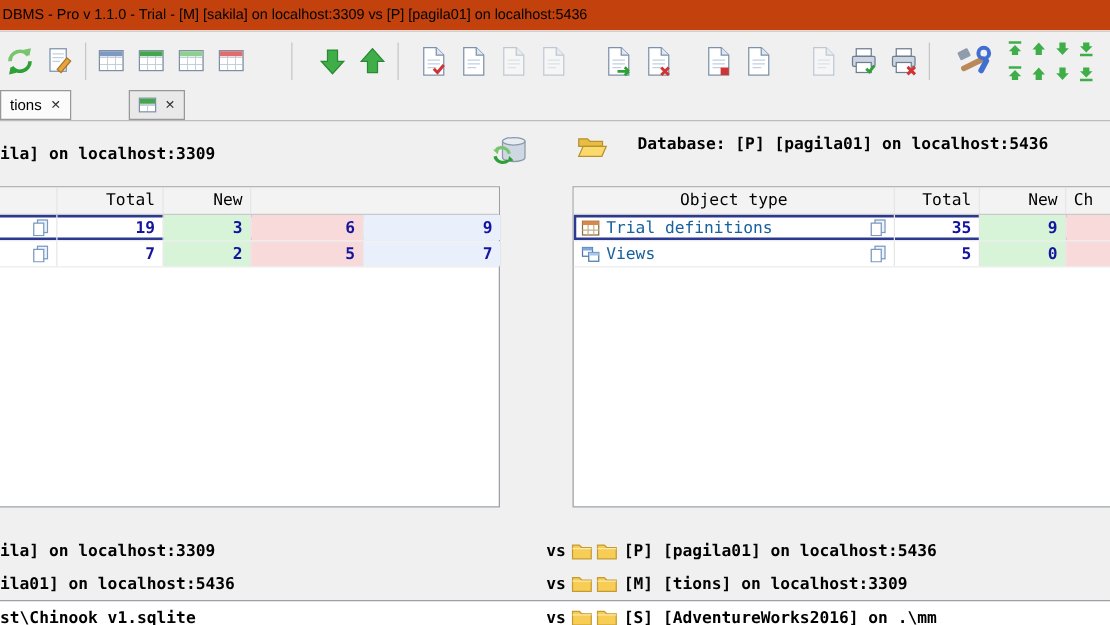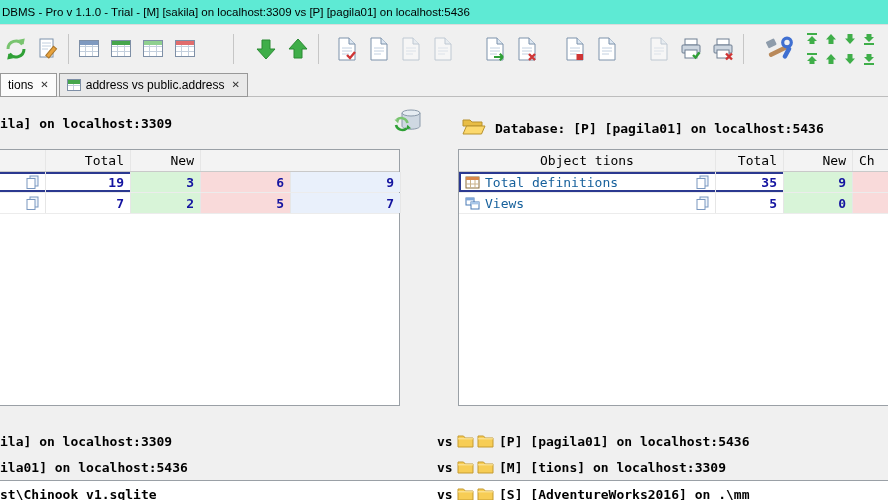--- a/index.html
+++ b/index.html
@@ -3,21 +3,21 @@
 <meta charset="utf-8">
 <style>
   * { box-sizing:border-box; margin:0; padding:0; }
   html,body { width:888px; height:500px; overflow:hidden; }
   body { position:relative; background:#f0f0f0; color:#000;
          font-family:"DejaVu Sans Mono",monospace; font-size:13px; }
   button { background:none; border:0; padding:0; font:inherit; cursor:pointer; }
   i { display:block; }
 
   
-  .titlebar { position:absolute; top:0; left:0; width:888px; height:25px; background:#5eead4;
+  .titlebar { position:absolute; top:0; left:0; width:888px; height:25px; background:#c2410c;
               border-bottom:1px solid #dcdcdc; display:flex; align-items:center; padding-left:2px;
               font-family:"Liberation Sans",sans-serif; font-size:11.5px; }
 
   
   .toolbar { position:absolute; top:25px; left:0; width:888px; height:47px;
              display:flex; align-items:center; }
   .tbtn { width:32px; height:40px; display:flex; align-items:center; justify-content:center; flex:0 0 auto; }
   .tbtn.dis { opacity:.42; }
   .sep { width:1px; height:30px; background:#c6c6c6; margin:0 4px; flex:0 0 auto; }
   .sp8{width:8px;flex:0 0 auto;} .sp12{width:12px;flex:0 0 auto;}
@@ -28,34 +28,34 @@
   
   .gicon { width:20px; height:17px; border:1px solid #7e8fa6; background-color:#fff; position:relative;
            background-image:
              repeating-linear-gradient(to right, transparent 0 5.3px, #c3cfdd 5.3px 6.3px),
              repeating-linear-gradient(to bottom, transparent 0 4.6px, #c3cfdd 4.6px 5.6px); }
   .gicon::before { content:""; position:absolute; left:0; right:0; top:0; height:4px; background:var(--hd); }
   .gicon.small { width:14px; height:12px; }
 
   
   .tabbar { position:absolute; top:72px; left:0; width:888px; height:25px;
-            display:flex; align-items:center; border-bottom:1px solid #bdbdbd;
-            font-family:"Liberation Sans",sans-serif; font-size:12px; }
+            display:flex; align-items:flex-start; border-bottom:1px solid #bdbdbd;
+            font-family:"Liberation Sans",sans-serif; font-size:12px;gap:44px; }
   .tab { height:24px; display:flex; align-items:center; gap:5px; padding:0 7px;
          border:1px solid #989898; background:#e9e9e9; margin-bottom:-1px; }
   .tab.active { background:#fbfbfb; }
   .tab + .tab { margin-left:2px; }
   .tclose { font-size:10px; color:#333; margin-left:2px; }
 
   
   .left-title { position:absolute; top:116px; left:0; font-weight:bold; }
   .dbrefresh { position:absolute; top:105px; left:392px; width:32px; height:32px;
                display:flex; align-items:center; justify-content:center; }
   .right-head { position:absolute; top:108px; left:462px; height:28px;
-                display:flex; align-items:flex-end; gap:9px; font-weight:bold; }
+                display:flex; align-items:flex-start; gap:24px; font-weight:bold; }
 
   
   .tbl { position:absolute; top:149px; height:257px; background:#fff; border:1px solid #9aa0a6; }
   .tbl-left  { left:-60px; width:460px; }
   .tbl-right { left:458px; width:476px; }
   .trow { display:grid; height:21px; align-items:stretch; border-bottom:1px solid #ececec; }
   .trow.head { height:22px; background:#f3f3f3; border-bottom:1px solid #c9c9c9; }
   .tbl-left  .trow { grid-template-columns:105px 85px 70px 90px 110px; }
   .tbl-right .trow { grid-template-columns:257px 68px 69px 80px; }
   .cell { display:flex; align-items:center; padding:0 6px; border-right:1px solid #e6e6e6; min-width:0;text-align:center; }
@@ -293,21 +293,20 @@
   </div>
 </div>
 
 <div class="tabbar">
   <div class="tab active">
     <span>tions</span>
     <span class="tclose">✕</span>
   </div>
   <div class="tab">
     <i class="gicon small" style="--hd:#46a64c"></i>
-    <span>address vs public.address</span>
     <span class="tclose">✕</span>
   </div>
 </div>
 
 <div class="left-title">ila] on localhost:3309</div>
 
 <button class="dbrefresh">
   <svg width="28" height="27" viewBox="0 0 28 27">
     <path d="M8 5v13c0 1.8 4 3.2 9 3.2s9-1.4 9-3.2V5" fill="#cfd8e2" stroke="#8a99aa"></path>
     <ellipse cx="17" cy="5" rx="9" ry="3" fill="#e6ecf2" stroke="#8a99aa"></ellipse>
@@ -375,34 +374,34 @@
         <span class="num">5</span>
       </div>
     <div class="cell r bg-sum">
         <span class="num">7</span>
       </div>
   </div>
 </div>
 
 <div class="tbl tbl-right">
   <div class="trow head">
-    <div class="cell c">Object tions</div>
+    <div class="cell c">Object type</div>
     <div class="cell r">Total</div>
     <div class="cell r">New</div>
     <div class="cell">Ch</div>
   </div>
 
   <div class="trow selected">
     <div class="cell">
       <svg width="15" height="13" viewBox="0 0 15 13">
         <rect x="1" y="1" width="13" height="11" fill="#fff" stroke="#8a6d3b"></rect>
         <rect x="1" y="1" width="13" height="3" fill="#d9884a"></rect>
         <path d="M5.5 4v8M10 4v8M1 8h13" stroke="#c9b18a" fill="none"></path>
       </svg>
-      <span class="objname">Total definitions</span>
+      <span class="objname">Trial definitions</span>
       <button class="copybtn">
         <svg width="13" height="14" viewBox="0 0 13 14">
           <rect x="4" y="1" width="8" height="10" fill="#eef4fb" stroke="#7a98c0"></rect>
           <rect x="1" y="3.5" width="8" height="10" fill="#fff" stroke="#7a98c0"></rect>
         </svg>
       </button>
     </div>
     <div class="cell r">
         <span class="num">35</span>
       </div>

